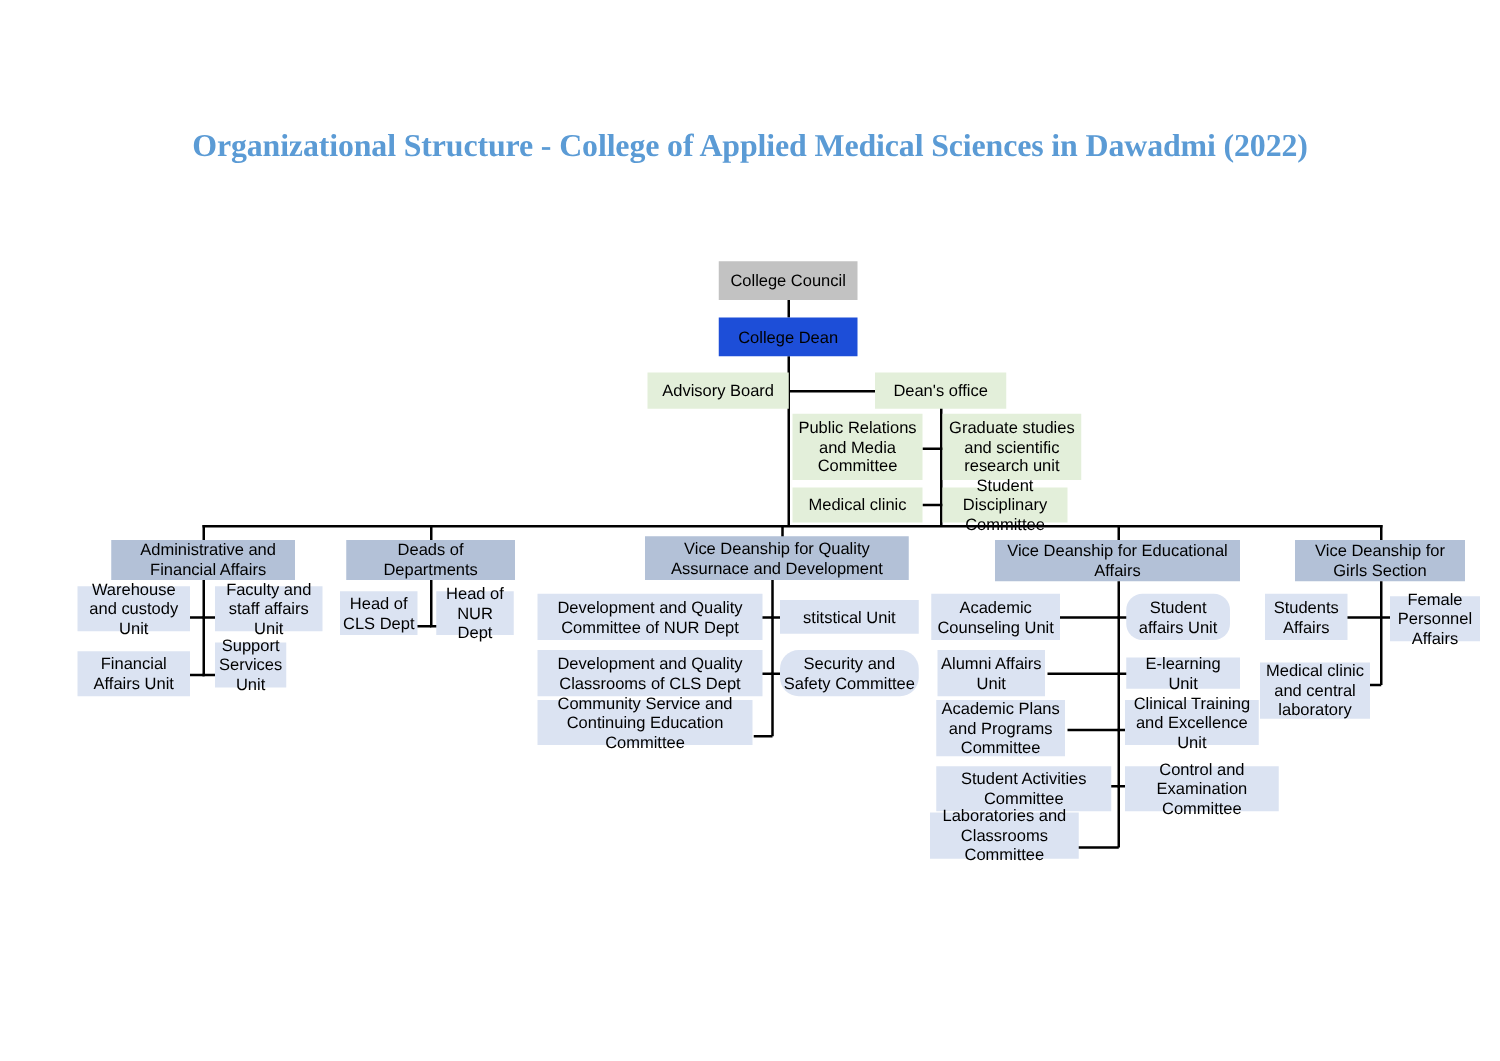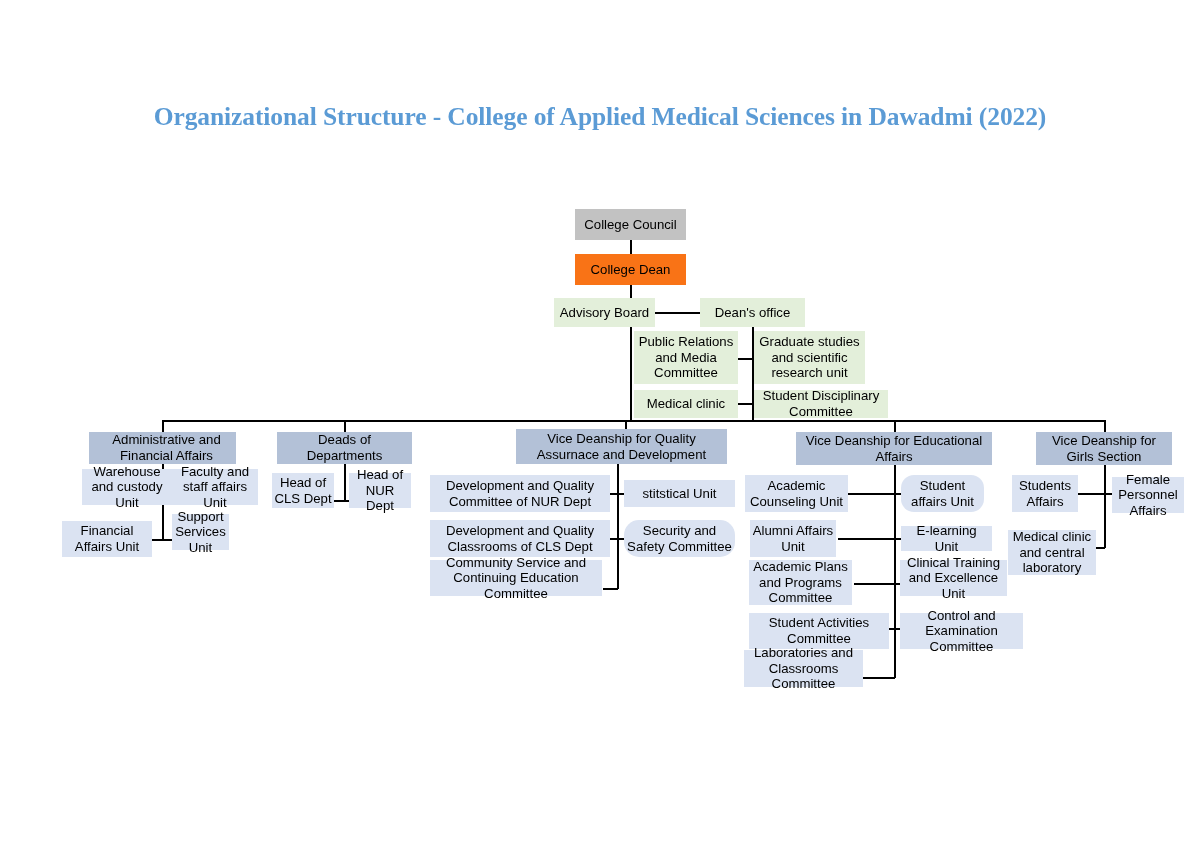--- a/index.html
+++ b/index.html
@@ -31,21 +31,21 @@
     justify-content:flex-end;
     text-align:center;
     color:#000000;
     font-size:13.2px;
     line-height:15.6px;
     padding:0 2px;
   }
   .node span{display:block;width:100%;}
 
   .gray   {background:#c2c2c2;}
-  .green  {background:#f97316;}
+  .green  {background:#1d4ed8;}
   .lgreen {background:#e3efda;}
   .bhead  {background:#b3c1d7;}
   .bchild {background:#dbe3f2;}
 
   
   .ovf{overflow:visible;}
 
   
   .ln{position:absolute;background:#000000;}
   .lnv{width:1.6px;}
@@ -75,51 +75,51 @@
   <div class="ln lnv" style="left:1104px;top:420px;height:12px;"></div>
 
   <div class="node gray" style="left:575px;top:209px;width:111px;height:31px;">
     <span>College Council</span>
   </div>
 
   <div class="node green" style="left:575px;top:254px;width:111px;height:31px;">
     <span>College Dean</span>
   </div>
 
-  <div class="node lgreen" style="left:518px;top:298px;width:101px;height:29px;margin-left:36px;">
+  <div class="node lgreen" style="left:518px;top:298px;width:113px;height:29px;">
     <span>Advisory Board</span>
   </div>
 
   <div class="node lgreen" style="left:700px;top:298px;width:105px;height:29px;">
     <span>Dean's office</span>
   </div>
 
   <div class="node lgreen ovf" style="left:754px;top:331px;width:111px;height:53px;">
     <span>Graduate studies and scientific research unit</span>
   </div>
   <div class="node lgreen ovf" style="left:634px;top:331px;width:104px;height:53px;">
     <span>Public Relations and Media Committee</span>
   </div>
   <div class="node lgreen" style="left:634px;top:390px;width:104px;height:28px;">
     <span>Medical clinic</span>
   </div>
-  <div class="node lgreen ovf" style="left:754px;top:390px;width:134px;height:28px;">
+  <div class="node lgreen ovf" style="left:754px;top:390px;width:100px;height:28px;">
     <span>Student Disciplinary Committee</span>
   </div>
 
   <div class="node bhead" style="left:89px;top:432px;width:147px;height:32px;padding-left:10px;">
     <span>Administrative and Financial Affairs</span>
   </div>
   <div class="ln lnv" style="left:162px;top:464px;height:77px;"></div>
   <div class="ln lnh" style="left:148px;top:493px;width:15px;"></div>
   <div class="ln lnh" style="left:162px;top:493px;width:15px;"></div>
   <div class="ln lnh" style="left:148px;top:539px;width:15px;"></div>
   <div class="ln lnh" style="left:162px;top:539px;width:15px;"></div>
 
-  <div class="node bchild ovf" style="left:62px;top:469px;width:90px;height:36px;margin-left:20px;">
+  <div class="node bchild ovf" style="left:62px;top:469px;width:90px;height:36px;">
     <span>Warehouse and custody Unit</span>
   </div>
   <div class="node bchild ovf" style="left:172px;top:469px;width:86px;height:36px;">
     <span>Faculty and staff affairs Unit</span>
   </div>
   <div class="node bchild ovf" style="left:62px;top:521px;width:90px;height:36px;">
     <span>Financial Affairs Unit</span>
   </div>
   <div class="node bchild ovf" style="left:172px;top:514px;width:57px;height:36px;">
     <span>Support Services Unit</span>

